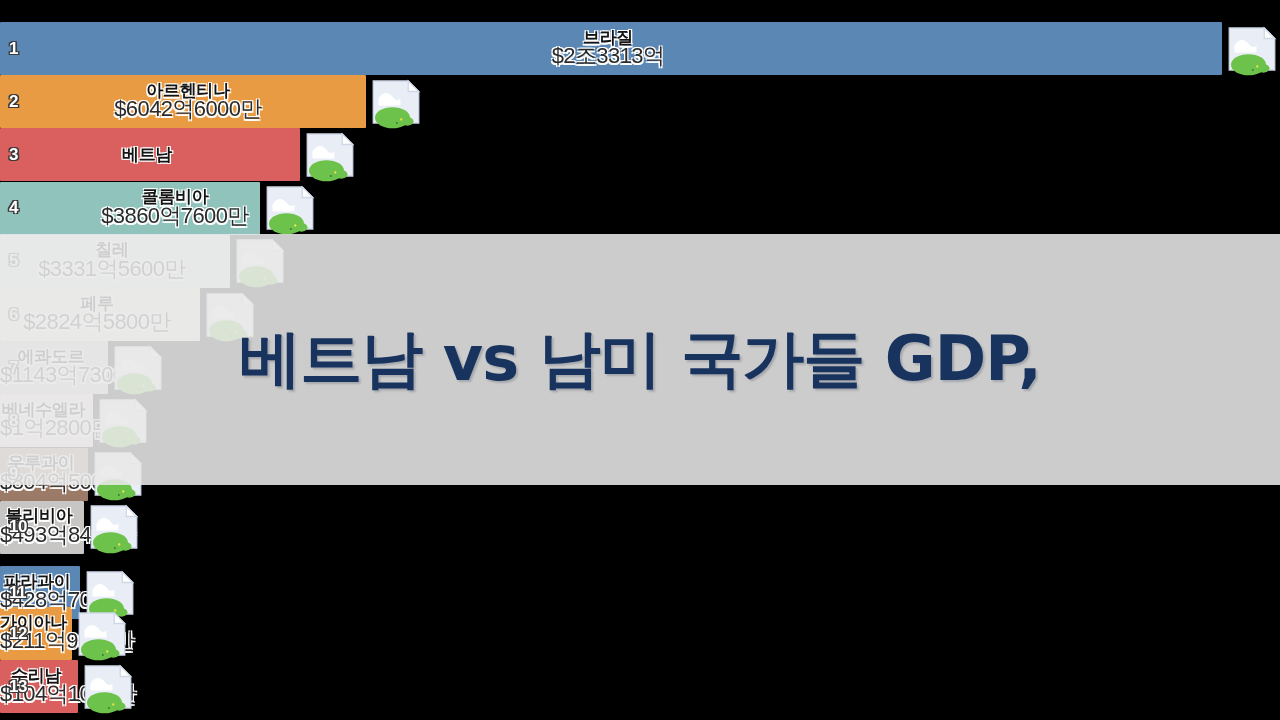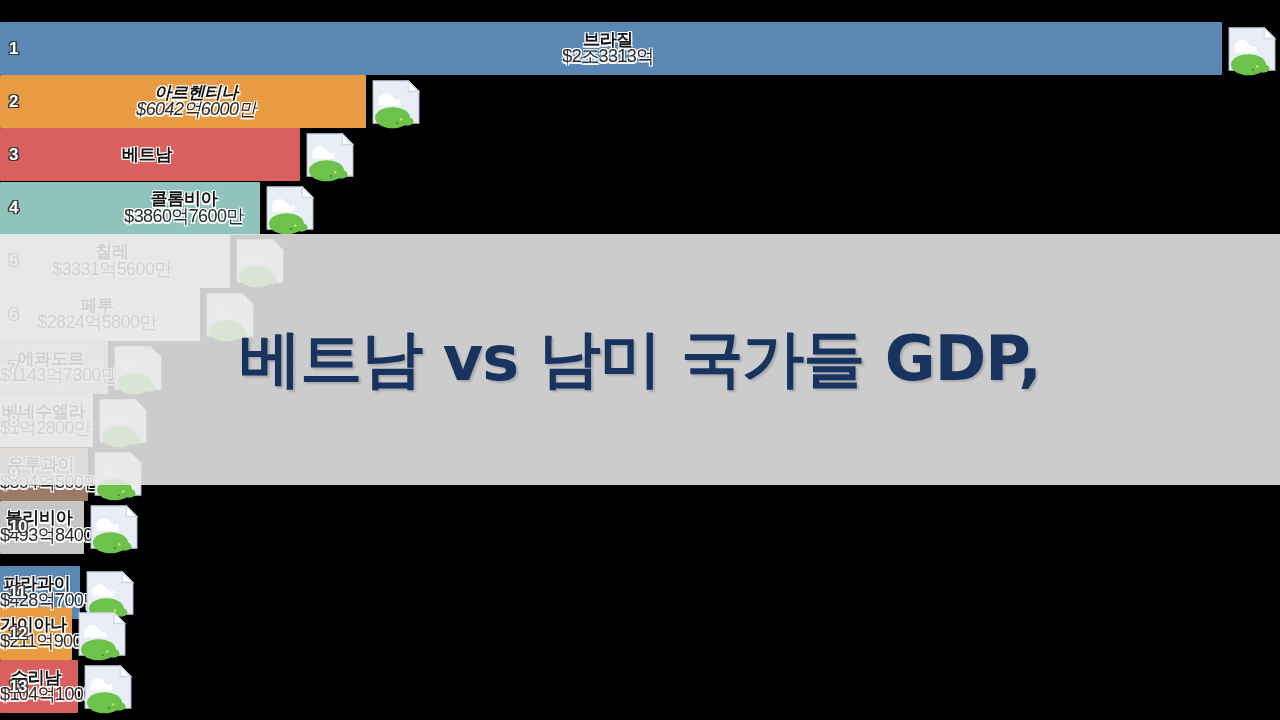--- a/index.html
+++ b/index.html
@@ -26,21 +26,21 @@
   .labels{
     position:absolute;top:50%;transform:translateY(-50%);
     text-align:center;z-index:3;line-height:1.03;white-space:nowrap;
   }
   .cname{
     display:block;font-size:17px;font-weight:bold;color:#141414;
     text-shadow:-1.2px -1.2px 0 #ffffff,1.2px -1.2px 0 #ffffff,-1.2px 1.2px 0 #ffffff,1.2px 1.2px 0 #ffffff;
     letter-spacing:-0.3px;
   }
   .cval{
-    display:block;font-size:18px;font-weight:400;color:#2b2b2b;
+    display:block;font-size:22px;font-weight:400;color:#2b2b2b;
     text-shadow:-1.2px -1.2px 0 #ffffff,1.2px -1.2px 0 #ffffff,-1.2px 1.2px 0 #ffffff,1.2px 1.2px 0 #ffffff;
     letter-spacing:-0.6px;margin-top:-1px;
   }
 
   
   .flagicon{
     position:absolute;top:50%;transform:translateY(-50%);
     width:56px;height:56px;z-index:5;
   }
   .flagicon svg{display:block;width:100%;height:100%;}
@@ -82,21 +82,21 @@
             <ellipse cx="28" cy="50" rx="20" ry="12" fill="#6cc24a"></ellipse>
             <ellipse cx="45" cy="54" rx="7" ry="5" fill="#6cc24a"></ellipse>
             <circle cx="38" cy="52" r="1.3" fill="#f2e44a"></circle>
             <circle cx="33" cy="56" r="1.1" fill="#3c7a2a"></circle>
           </svg>
         </span>
       </div>
       <div class="row" style="top: 75.2px; width: 1280px;">
         <div class="bar" style="width: 366px; background: rgb(232, 155, 66);"></div>
         <span class="rank">2</span>
-        <div class="labels" style="left: 16px; width: 360px; font-style: italic;">
+        <div class="labels" style="left: 8px; width: 360px;">
           <span class="cname">아르헨티나</span>
           <span class="cval">$6042억6000만</span>
         </div>
         <span class="flagicon" style="left: 368px;">
           <svg viewBox="0 0 64 64" xmlns="http://www.w3.org/2000/svg">
             <path d="M6 8 h40 l12 12 v36 h-52 z" fill="#e9eef6" stroke="#cfd8e6" stroke-width="1.5"></path>
             <path d="M46 8 v12 h12 z" fill="#ffffff" stroke="#cfd8e6" stroke-width="1.5"></path>
             <path d="M12 28 q8 -12 17 -1 q4 5 8 1 l0 8 h-25 z" fill="#ffffff"></path>
             <ellipse cx="28" cy="50" rx="20" ry="12" fill="#6cc24a"></ellipse>
             <ellipse cx="45" cy="54" rx="7" ry="5" fill="#6cc24a"></ellipse>
@@ -119,21 +119,21 @@
             <ellipse cx="28" cy="50" rx="20" ry="12" fill="#6cc24a"></ellipse>
             <ellipse cx="45" cy="54" rx="7" ry="5" fill="#6cc24a"></ellipse>
             <circle cx="38" cy="52" r="1.3" fill="#f2e44a"></circle>
             <circle cx="33" cy="56" r="1.1" fill="#3c7a2a"></circle>
           </svg>
         </span>
       </div>
       <div class="row" style="top: 181.6px; width: 1280px;">
         <div class="bar" style="width: 260px; background: rgb(143, 195, 188);"></div>
         <span class="rank">4</span>
-        <div class="labels" style="left: 13px; width: 254px; padding-left: 44px;">
+        <div class="labels" style="left: 4px; width: 254px; padding-left: 44px;">
           <span class="cname">콜롬비아</span>
           <span class="cval">$3860억7600만</span>
         </div>
         <span class="flagicon" style="left: 262px;">
           <svg viewBox="0 0 64 64" xmlns="http://www.w3.org/2000/svg">
             <path d="M6 8 h40 l12 12 v36 h-52 z" fill="#e9eef6" stroke="#cfd8e6" stroke-width="1.5"></path>
             <path d="M46 8 v12 h12 z" fill="#ffffff" stroke="#cfd8e6" stroke-width="1.5"></path>
             <path d="M12 28 q8 -12 17 -1 q4 5 8 1 l0 8 h-25 z" fill="#ffffff"></path>
             <ellipse cx="28" cy="50" rx="20" ry="12" fill="#6cc24a"></ellipse>
             <ellipse cx="45" cy="54" rx="7" ry="5" fill="#6cc24a"></ellipse>

